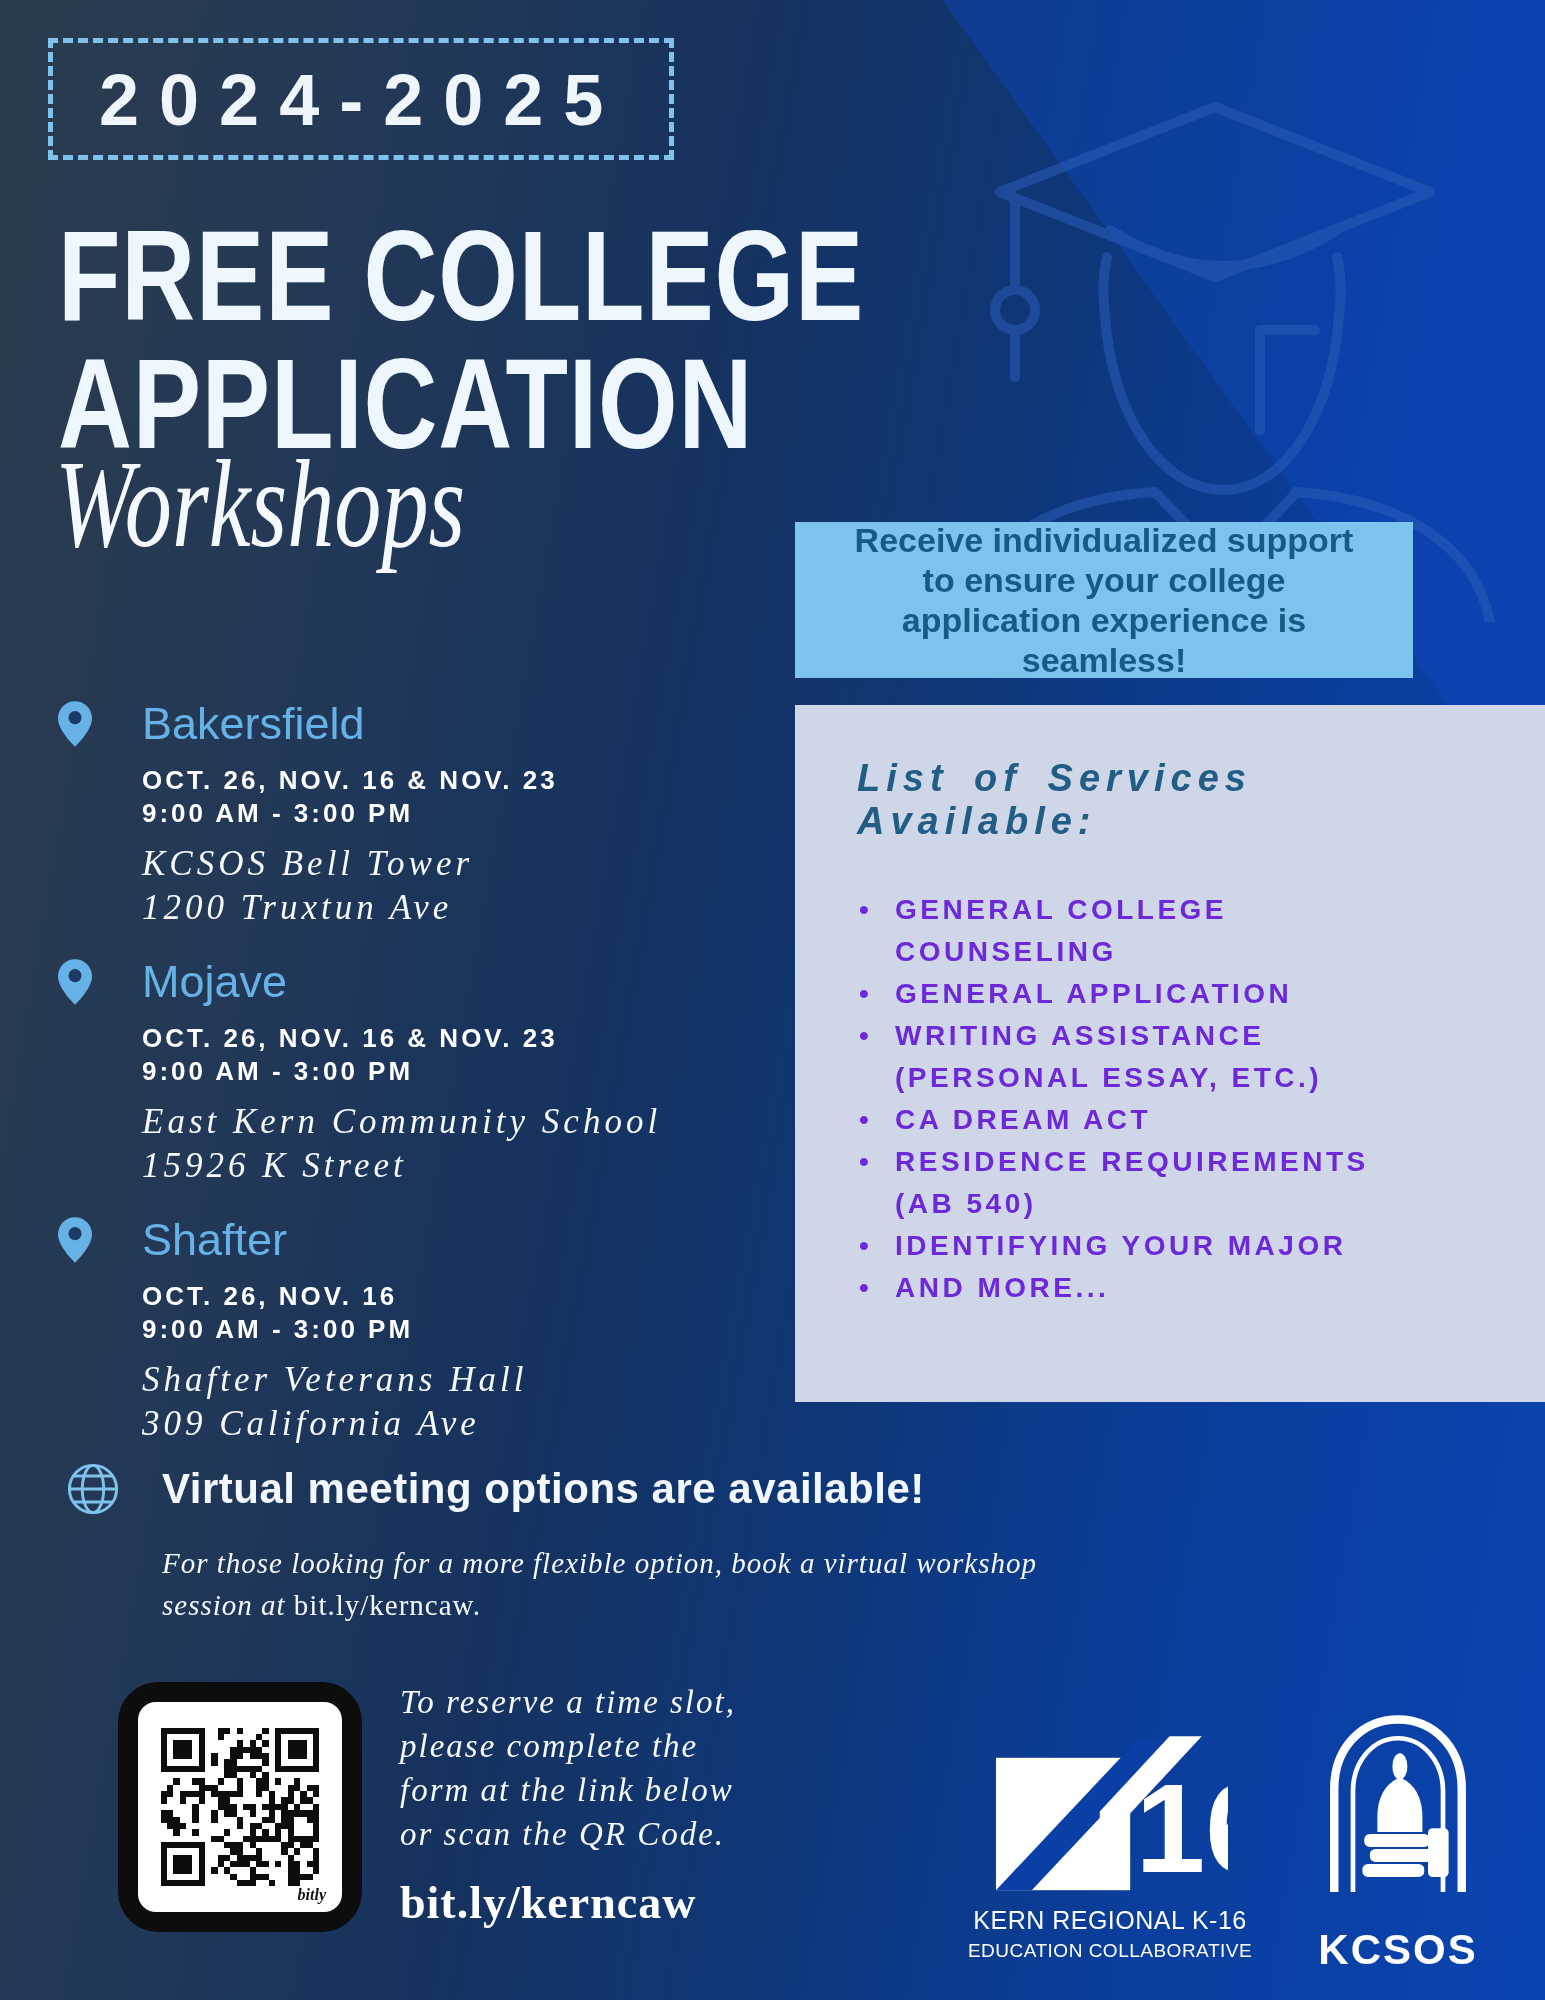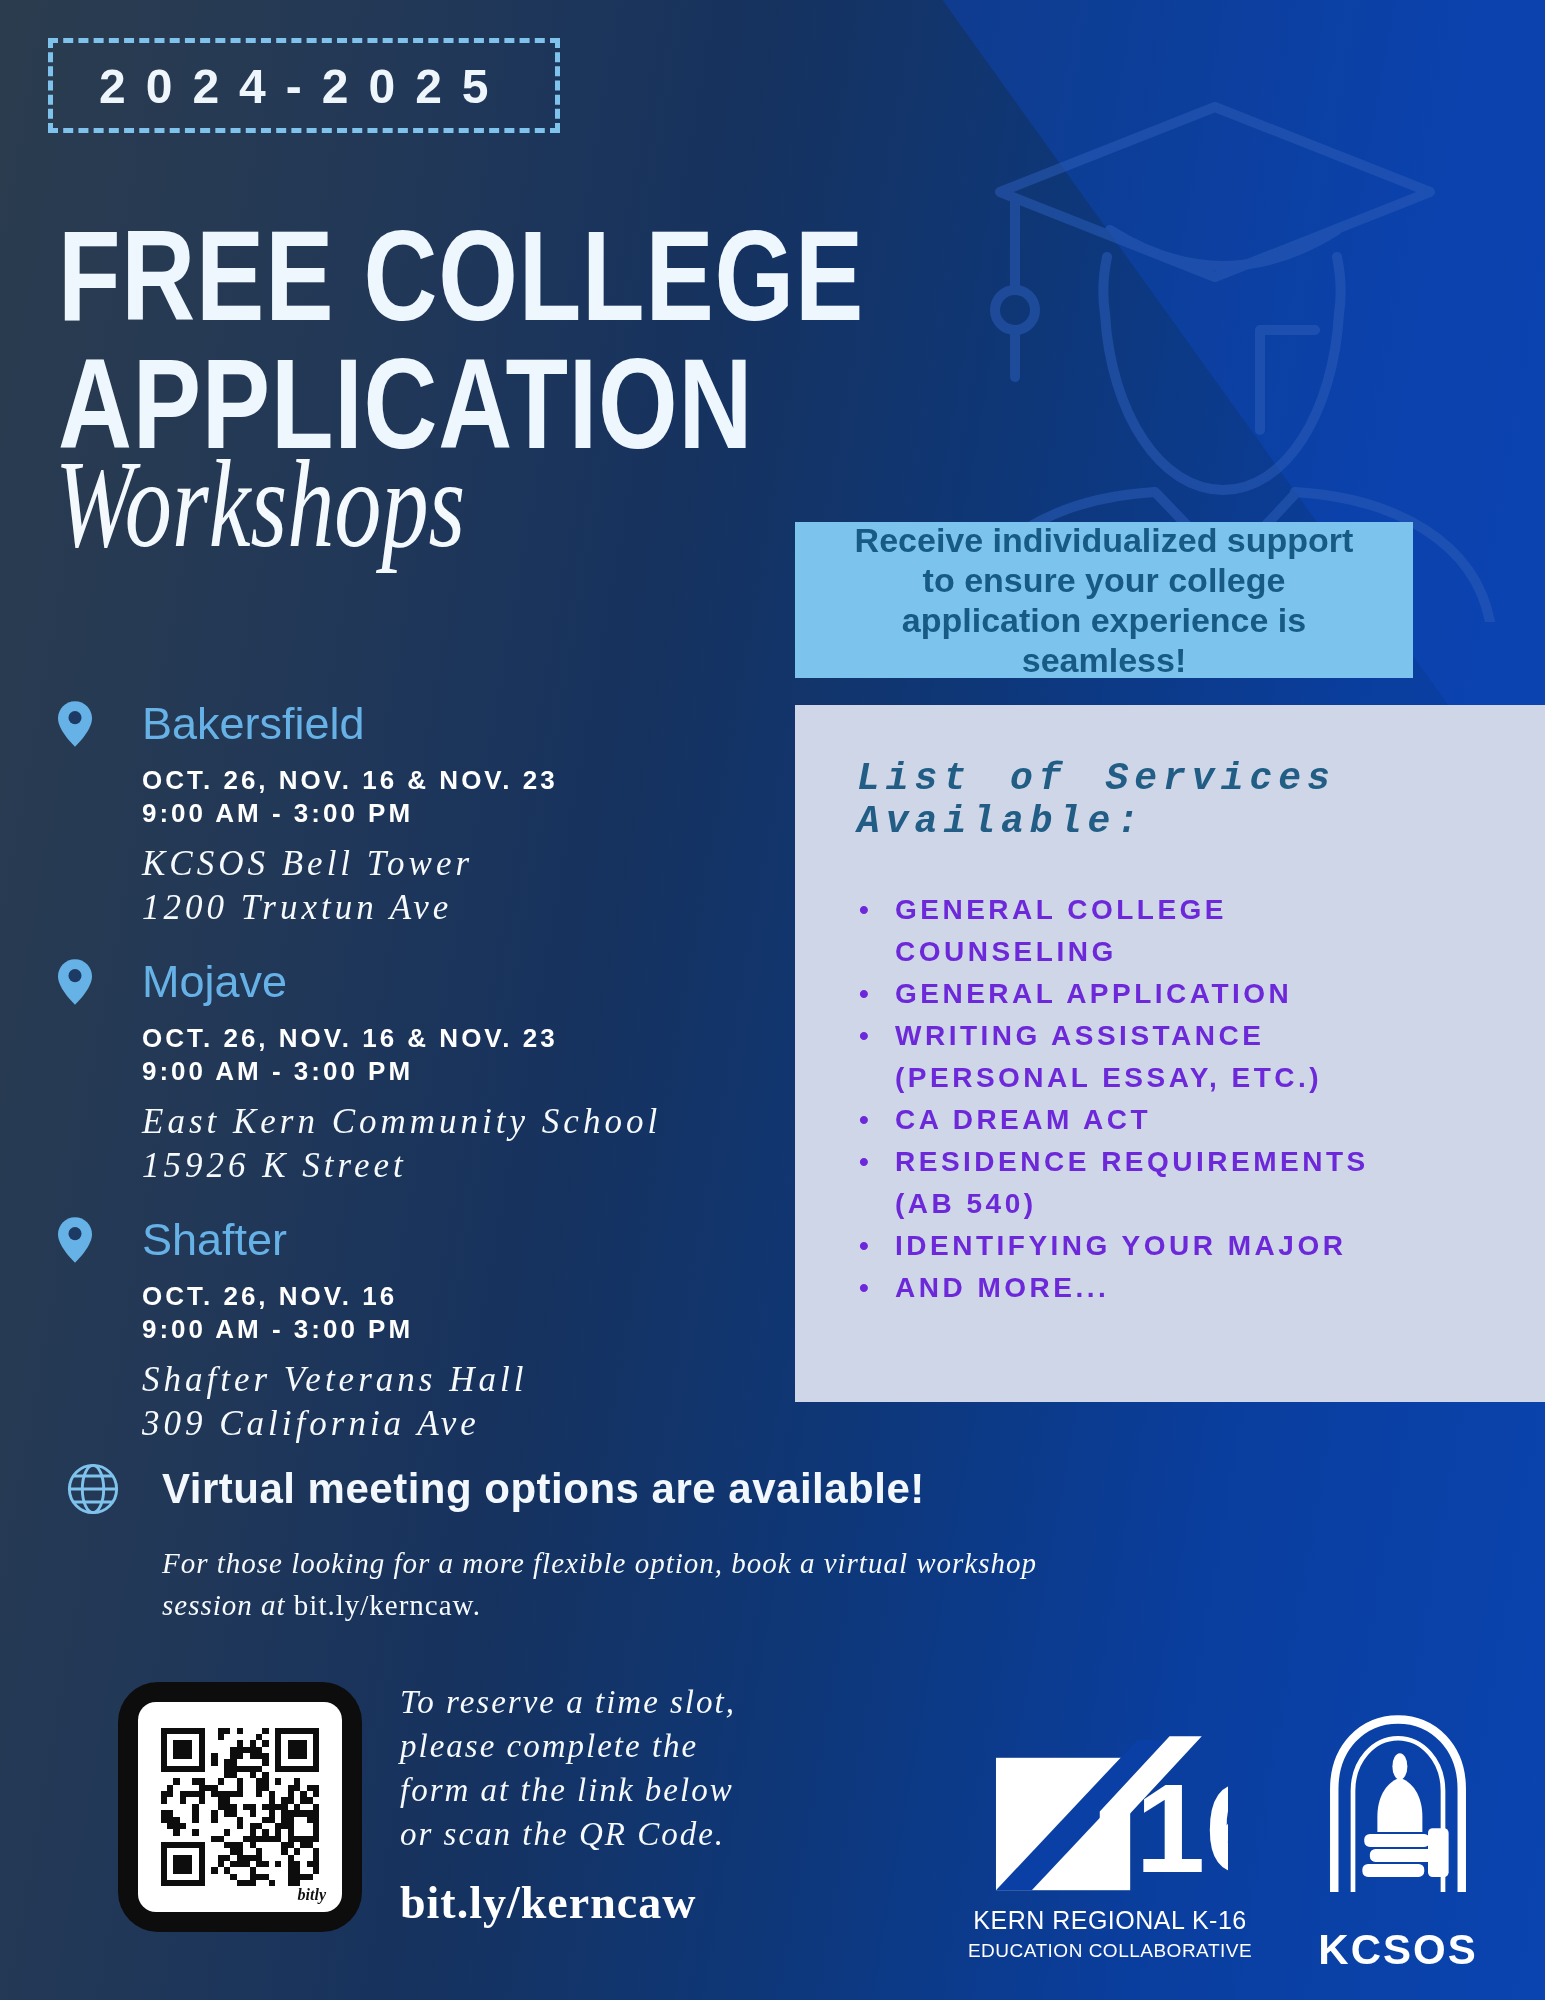--- a/index.html
+++ b/index.html
@@ -7,39 +7,39 @@
     position:relative;width:1545px;height:2000px;overflow:hidden;
     font-family:"Liberation Sans",sans-serif;
     background:linear-gradient(100deg,#2b3c4e 0%,#223857 22%,#16325e 40%,#0e3778 58%,#0a3e9e 78%,#0a44b0 100%);
   }
   .light-streak{position:absolute;inset:0;pointer-events:none;
     background:rgba(13,72,195,.40);
     clip-path:polygon(61% 0%,100% 0%,100% 42%);}
   
   .badge{position:absolute;left:48px;top:38px;border:5px dashed #7fc2ec;
     padding:16px 46px 14px 46px;color:#eef6fc;font-weight:bold;
-    font-size:48px;letter-spacing:20px;white-space:nowrap;}
+    font-size:72px;letter-spacing:20px;white-space:nowrap;}
   
   .title{position:absolute;left:58px;top:212px;color:#eef7fd;}
   .title-line{display:inline-block;font-weight:bold;font-size:128px;line-height:128px;
     transform:scaleX(.80);transform-origin:0 50%;white-space:nowrap;letter-spacing:1px;}
   .subtitle{position:absolute;left:55px;top:430px;color:#f4f9fd;
     font-family:"Liberation Serif",serif;font-style:italic;font-size:124px;line-height:150px;
     transform:scaleX(.76);transform-origin:0 50%;white-space:nowrap;}
   
   .grad{position:absolute;right:0;top:62px;width:640px;height:560px;opacity:.55;}
   
   .callout{position:absolute;left:795px;top:522px;width:618px;height:156px;
     background:#7cc4ee;color:#175a85;font-weight:bold;font-size:34px;line-height:40px;
     display:flex;align-items:center;justify-content:center;text-align:center;
     padding:0 44px;box-sizing:border-box;}
   
   .services{position:absolute;left:795px;top:705px;width:750px;height:697px;
     background:#ced6e8;box-sizing:border-box;padding:52px 40px 0 62px;}
-  .services-heading{font-family:Liberation Mono, monospace;font-style:italic;
+  .services-heading{font-family:Liberation Sans, sans-serif;font-style:italic;
     font-size:38px;letter-spacing:6px;word-spacing:9px;color:#215d85;margin:0 0 46px 0;}
   .services-list{list-style:none;margin:0;padding:0;width:578px;
     font-weight:bold;font-size:28px;line-height:42px;letter-spacing:3.5px;color:#6d28d9;}
   .services-list li{position:relative;padding-left:38px;}
   .services-list li::before{content:"•";position:absolute;left:2px;}
   
   .locations{position:absolute;left:58px;top:698px;}
   .loc{margin-bottom:26px;}
   .loc-head{display:flex;align-items:center;margin-bottom:14px;}
   .loc-pin{width:34px;height:46px;margin-right:50px;flex:0 0 auto;}

